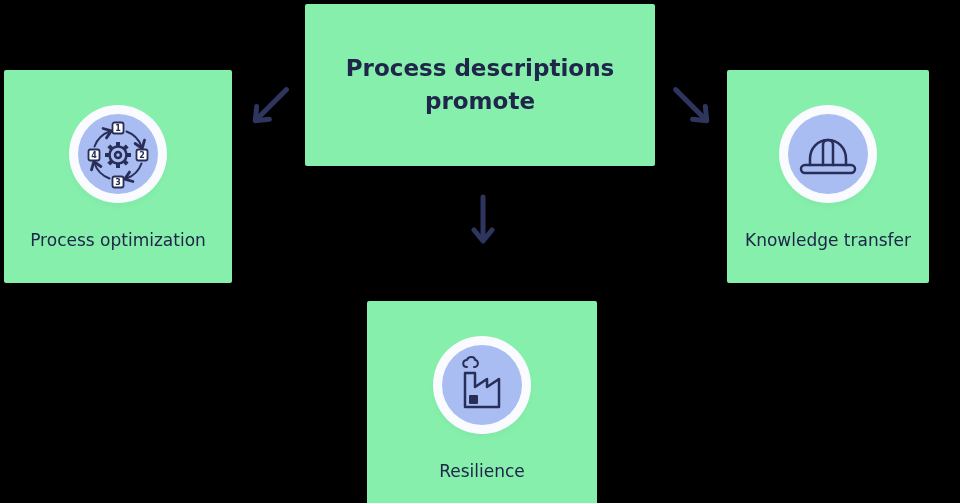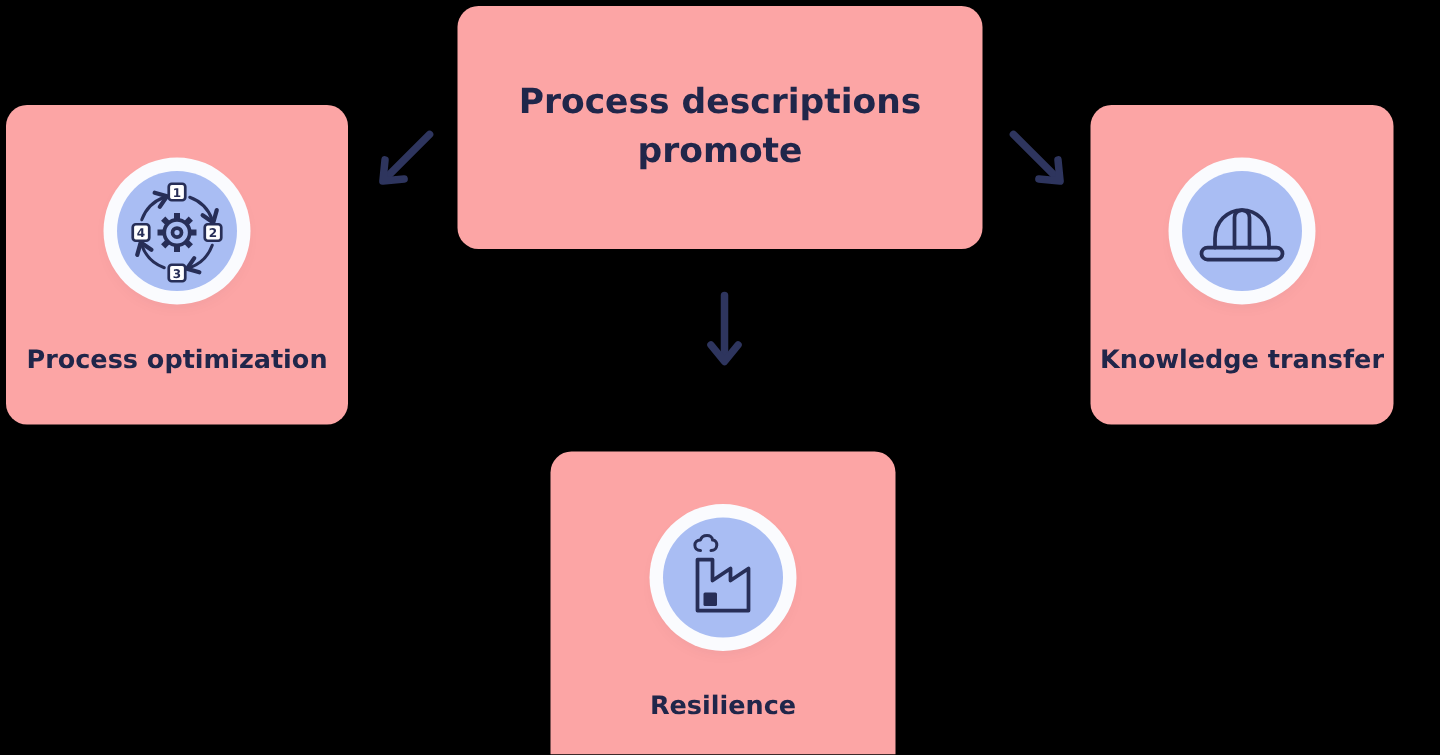--- a/index.html
+++ b/index.html
@@ -1,39 +1,39 @@
 <!DOCTYPE html>
 <html><head>
 <meta charset="utf-8">
 <style>
   html,body{margin:0;padding:0;background:#000;}
   .canvas{
     position:relative;width:960px;height:503px;background:#000000;
     font-family:"DejaVu Sans","Liberation Sans",sans-serif;overflow:hidden;
   }
   .card{
-    position:absolute;background:#fca5a5;border-radius:14px;
+    position:absolute;background:#86efac;border-radius:2px;
     box-shadow:0 2px 10px rgba(0,0,0,0.35);
   }
   .card-top{left:305px;top:4px;width:350px;height:162px;display:flex;align-items:center;justify-content:center;}
   .card-top h1{
     margin:0;padding:0 28px;width:100%;box-sizing:border-box;text-align:center;
     font-size:23px;line-height:1.45;font-weight:bold;color:#20264a;
   }
   .card-node{display:flex;flex-direction:column;align-items:center;}
   .card-left{left:4px;top:70px;width:228px;height:213px;}
   .card-right{left:727px;top:70px;width:202px;height:213px;}
   .card-bottom{left:367px;top:301px;width:230px;height:218px;}
   .icon-circle{
     margin-top:44px;width:80px;height:80px;border-radius:50%;
     background:#a9bdf3;display:flex;align-items:center;justify-content:center;
     box-shadow:0 0 0 9px #fafbfe, 0 4px 14px rgba(32,38,74,0.15);
   }
   .node-label{
-    margin-top:36px;font-size:17px;font-weight:bold;color:#20264a;
+    margin-top:36px;font-size:17px;font-weight:normal;color:#20264a;
     white-space:nowrap;text-align:center;
   }
   .arrow{position:absolute;width:24px;height:60px;}
   .arrow-left{left:256px;top:78px;transform:rotate(45deg);}
   .arrow-down{left:471px;top:193px;}
   .arrow-right{left:682px;top:78px;transform:rotate(-45deg);}
   .arrow line,.arrow polyline{stroke:#2e355e;stroke-width:5;fill:none;stroke-linecap:round;stroke-linejoin:round;}
   .ink{stroke:#272e57;fill:none;stroke-width:2.5;stroke-linecap:round;stroke-linejoin:round;}
   .ink-thin{stroke:#272e57;fill:none;stroke-width:2;stroke-linecap:round;stroke-linejoin:round;}
   .ink-fill{fill:#272e57;}

